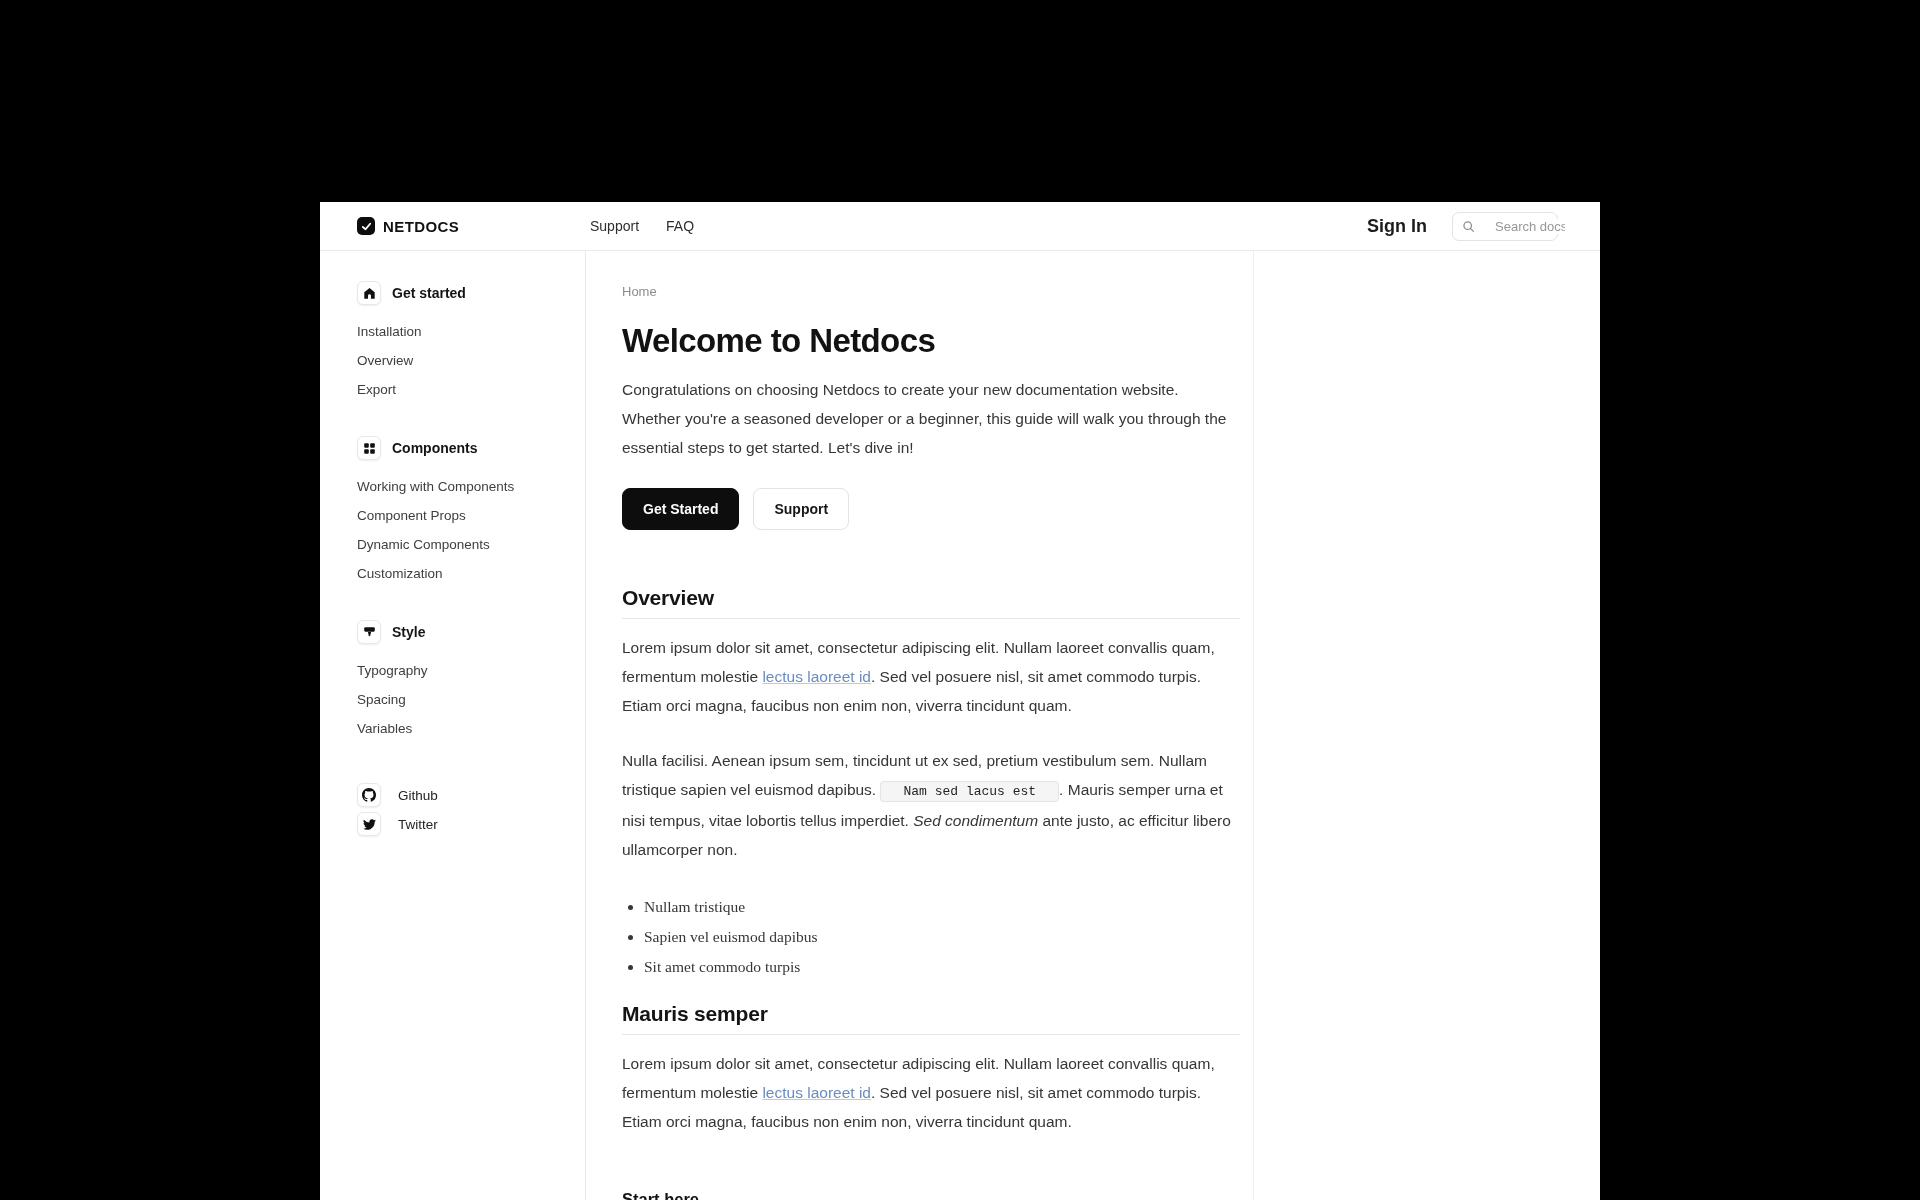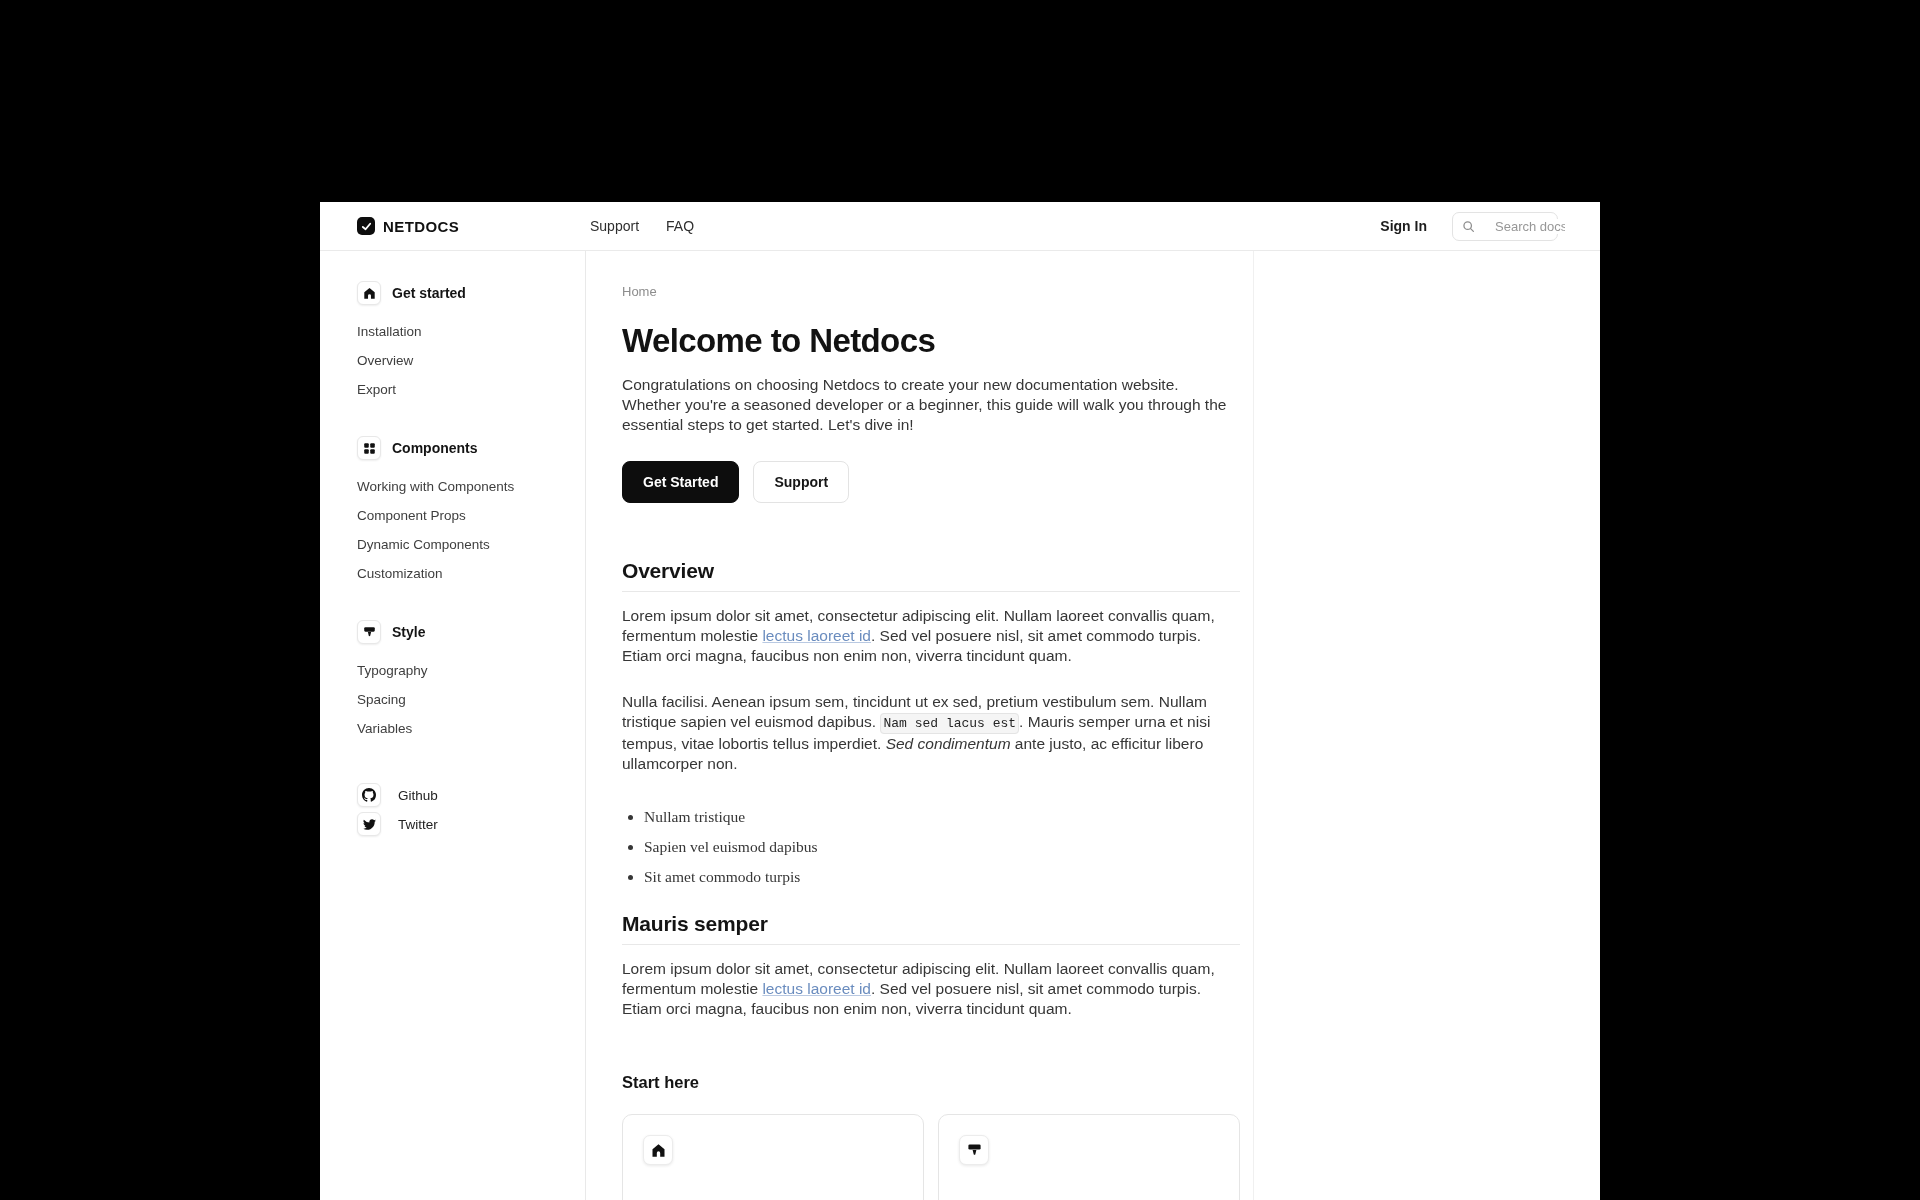--- a/index.html
+++ b/index.html
@@ -8,21 +8,21 @@
   .page { position:absolute; left:320px; top:202px; width:1280px; height:998px; background:#ffffff; overflow:hidden; display:flex; flex-direction:column; }
 
   
   .header { height:49px; flex:0 0 49px; border-bottom:1px solid #eaeaea; display:flex; align-items:center; }
   .logo-area { width:266px; padding-left:37px; display:flex; align-items:center; gap:8px; flex:0 0 266px; }
   .logo-mark { width:18px; height:18px; background:#0d0d0d; border-radius:5px; display:flex; align-items:center; justify-content:center; }
   .logo-text { font-size:15px; font-weight:800; letter-spacing:.4px; color:#111; }
   .nav { display:flex; gap:27px; padding-left:4px; }
   .nav a { font-size:14px; color:#2e2e2e; text-decoration:none; cursor:pointer; }
   .header-spacer { flex:1; }
-  .signin { font-size:14px; font-weight:600; color:#1c1c1c; margin-right:25px; cursor:pointer; }
+  .signin { font-size:18px; font-weight:600; color:#1c1c1c; margin-right:25px; cursor:pointer; }
   .search-box { width:106px; height:29px; border:1px solid #e3e3e3; border-radius:7px; display:flex; align-items:center; gap:20px; padding:0 9px; margin-right:42px; background:#fff; }
   .search-box input { border:none; outline:none; width:70px; font-size:13px; color:#555; font-family:"Liberation Sans", sans-serif; }
   .search-box input::placeholder { color:#979797; }
 
   
   .body-row { flex:1 1 auto; display:flex; align-items:stretch; }
   .sidebar { width:266px; flex:0 0 266px; border-right:1px solid #e9e9e9; padding:30px 20px 0 37px; }
   .side-section { margin-bottom:36px; }
   .side-header { display:flex; align-items:center; gap:11px; margin-bottom:17px; }
   .icon-box { width:24px; height:24px; border:1px solid #e8e8e8; border-radius:6px; background:#fff; box-shadow:0 1px 2px rgba(0,0,0,.07); display:flex; align-items:center; justify-content:center; flex:0 0 24px; }
@@ -36,23 +36,23 @@
   
   .main { width:668px; flex:0 0 668px; border-right:1px solid #f0f0f0; padding:33px 13px 0 36px; }
   .breadcrumb { font-size:13px; color:#8d8d8d; margin-bottom:24px; cursor:pointer; }
   h1.title { font-size:33px; font-weight:800; letter-spacing:-.6px; color:#121212; margin-bottom:16px; line-height:36px; }
   .intro { font-size:17.5px; line-height:25px; color:#3a3a3a; margin-bottom:15px; }
   .btn-row { display:flex; gap:14px; margin-bottom:57px; }
   .btn { font-size:14px; font-weight:700; border-radius:8px; padding:12px 20px; line-height:16px; cursor:pointer; font-family:"Liberation Sans", sans-serif; }
   .btn-primary { background:#0d0d0d; color:#fff; border:1px solid #0d0d0d; }
   .btn-secondary { background:#fff; color:#161616; border:1px solid #e3e3e3; }
   h2.section { font-size:21px; font-weight:700; letter-spacing:-.2px; color:#141414; line-height:22px; padding-bottom:9px; border-bottom:1px solid #e8e8e8; margin-bottom:14px; }
-  .doc p { font-size:15.5px; line-height:20px; color:#363636; margin-bottom:26px; }
+  .doc p { font-size:15.5px; line-height:29px; color:#363636; margin-bottom:26px; }
   .doc a.inline-link { color:#6a8cbe; text-decoration:underline; text-decoration-color:#b9c9e2; cursor:pointer; }
-  code.inline-code { font-family:"Liberation Mono", monospace; font-size:13px; background:#f5f5f5; border:1px solid #e4e4e4; border-radius:4px; padding:2px 2px; color:#242424; }
+  code.inline-code { font-family:"Liberation Mono", monospace; font-size:13px; background:#f5f5f5; border:1px solid #e4e4e4; border-radius:4px; padding:2px 22px; color:#242424; }
   .doc em { font-style:italic; }
   ul.doc-list { margin:32px 0 26px 0; padding-left:22px;font-family:Liberation Serif, serif; }
   ul.doc-list li { font-size:15.5px; line-height:21px; color:#363636; margin-bottom:9px; }
   h3.subsection { font-size:16.5px; font-weight:700; color:#141414; margin:54px 0 22px 0; }
   .cards { display:grid; grid-template-columns:1fr 1fr; gap:14px; }
   .card { border:1px solid #e5e5e5; border-radius:10px; height:210px; padding:20px; cursor:pointer; background:#fff; }
   .card-icon-box { width:30px; height:30px; border:1px solid #ececec; border-radius:7px; box-shadow:0 1px 3px rgba(0,0,0,.09); display:flex; align-items:center; justify-content:center; background:#fff; }
 
   .right-panel { flex:1 1 auto; background:#fff; }
 

